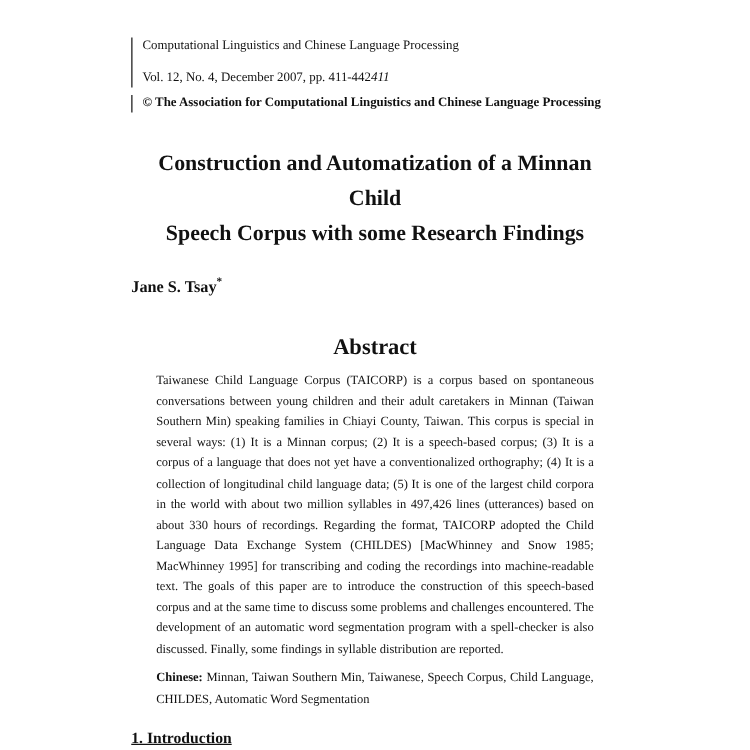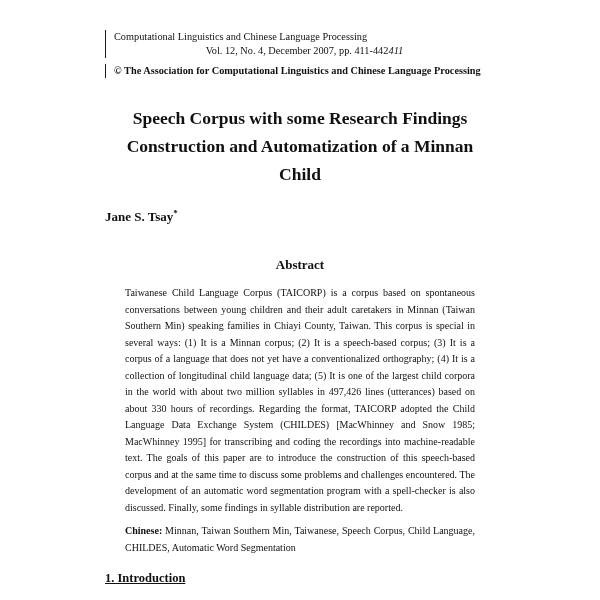--- a/index.html
+++ b/index.html
@@ -31,22 +31,23 @@
     margin-top: 6px;
     font-weight: bold;
   }
   .header-line {
     font-size: 10.3px;
     line-height: 14px;
     white-space: nowrap;
   }
   .vol-row {
     display: flex;
-    justify-content: center;
+    justify-content: flex-start;
     align-items: baseline;
+    margin-top: 12px;
   }
   .pageno {
     font-style: italic;
     font-size: 10.5px;
   }
   .title {
     margin: 26px 0 0 0;
     text-align: center;
     font-weight: bold;
     font-size: 17.5px;
@@ -59,21 +60,21 @@
     font-size: 13px;
     line-height: 17px;
   }
   .author sup {
     font-size: 9px;
   }
   .abstract-heading {
     margin-top: 32px;
     text-align: center;
     font-weight: bold;
-    font-size: 13px;
+    font-size: 18px;
     line-height: 16px;
   }
   .abstract-body {
     margin: 12px 20px 0 20px;
     text-align: justify;
     font-size: 10px;
     line-height: 16.5px;
   }
   .keywords {
     margin: 7px 20px 0 20px;
@@ -109,22 +110,22 @@
       <span>Vol. 12, No. 4, December 2007, pp. 411-442</span>
       <span class="pageno">411</span>
     </div>
   </div>
 
   <div class="header-block">
     <div class="header-line">© The Association for Computational Linguistics and Chinese Language Processing</div>
   </div>
 
   <h1 class="title">
+    <span>Construction and Automatization of a Minnan Child</span>
     <span>Speech Corpus with some Research Findings</span>
-    <span>Construction and Automatization of a Minnan Child</span>
   </h1>
 
   <div class="author">
     <span>Jane S. Tsay</span><sup>*</sup>
   </div>
 
   <div class="abstract-heading">Abstract</div>
 
   <div class="abstract-body">Taiwanese Child Language Corpus (TAICORP) is a corpus based on spontaneous conversations between young children and their adult caretakers in Minnan (Taiwan Southern Min) speaking families in Chiayi County, Taiwan. This corpus is special in several ways: (1) It is a Minnan corpus; (2) It is a speech-based corpus; (3) It is a corpus of a language that does not yet have a conventionalized orthography; (4) It is a collection of longitudinal child language data; (5) It is one of the largest child corpora in the world with about two million syllables in 497,426 lines (utterances) based on about 330 hours of recordings. Regarding the format, TAICORP adopted the Child Language Data Exchange System (CHILDES) [MacWhinney and Snow 1985; MacWhinney 1995] for transcribing and coding the recordings into machine-readable text. The goals of this paper are to introduce the construction of this speech-based corpus and at the same time to discuss some problems and challenges encountered. The development of an automatic word segmentation program with a spell-checker is also discussed. Finally, some findings in syllable distribution are reported.</div>
 

